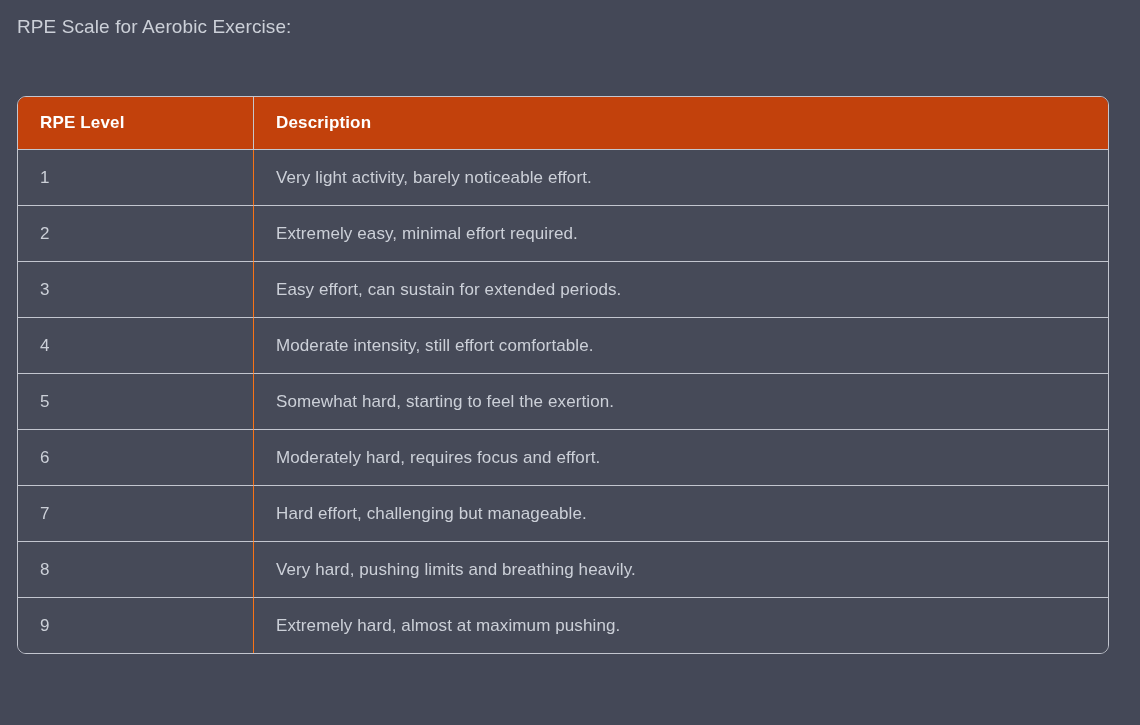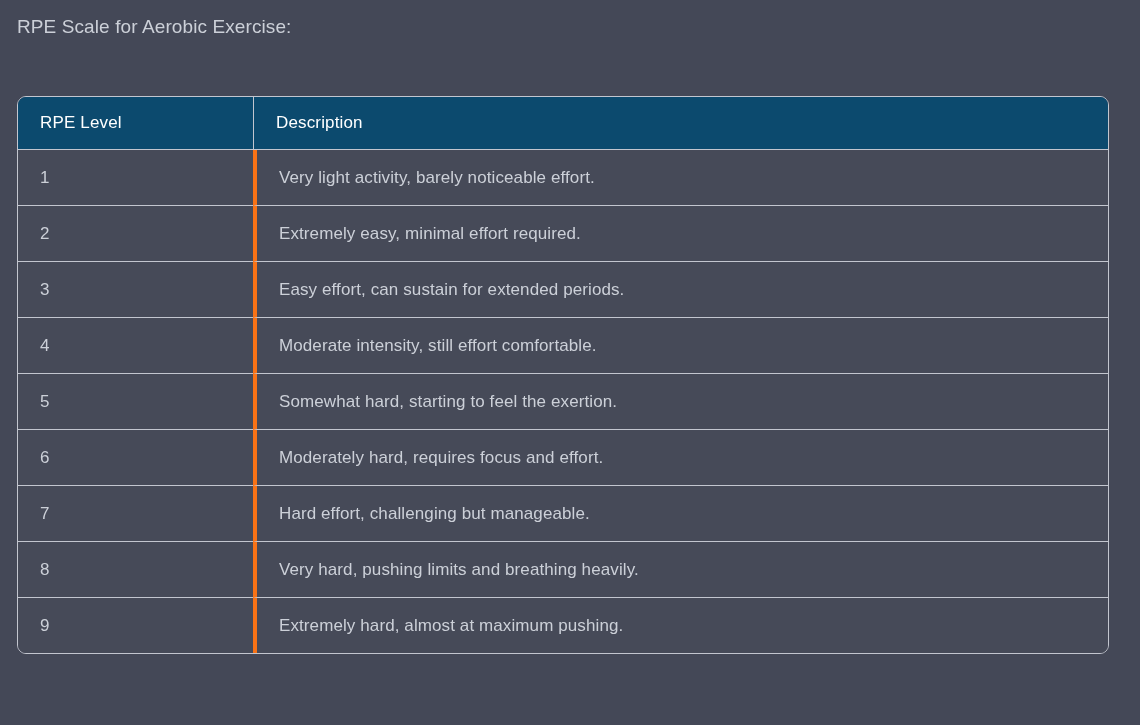--- a/index.html
+++ b/index.html
@@ -41,24 +41,24 @@
     border-spacing: 0;
     table-layout: fixed;
     border-radius: 9px;
     overflow: hidden;
     border: 1px solid #c3c6cf;
   }
   table.rpe-table col.col-level { width: 235px; }
   table.rpe-table col.col-desc  { width: 855px; }
 
   table.rpe-table thead th {
-    background: #0c4a6e;
+    background: #c2410c;
     color: #ffffff;
     font-size: 17px;
-    font-weight: normal;
+    font-weight: bold;
     text-align: left;
     padding: 0 0 0 22px;
     height: 52px;
     line-height: 52px;
     letter-spacing: 0.15px;
     border-bottom: 1px solid #c3c6cf;
     box-sizing: border-box;
     vertical-align: middle;
     white-space: nowrap;
   }
@@ -75,21 +75,21 @@
     height: 55px;
     line-height: 55px;
     letter-spacing: 0.1px;
     border-bottom: 1px solid #c3c6cf;
     box-sizing: border-box;
     vertical-align: middle;
     white-space: nowrap;
     overflow: hidden;
   }
   table.rpe-table tbody td.td-desc {
-    border-left: 4px solid #f97316;
+    border-left: 1px solid #f97316;
   }
   table.rpe-table tbody tr:last-child td {
     border-bottom: none;
   }
 </style>
 </head>
 <body>
 
 <div class="page">
 

